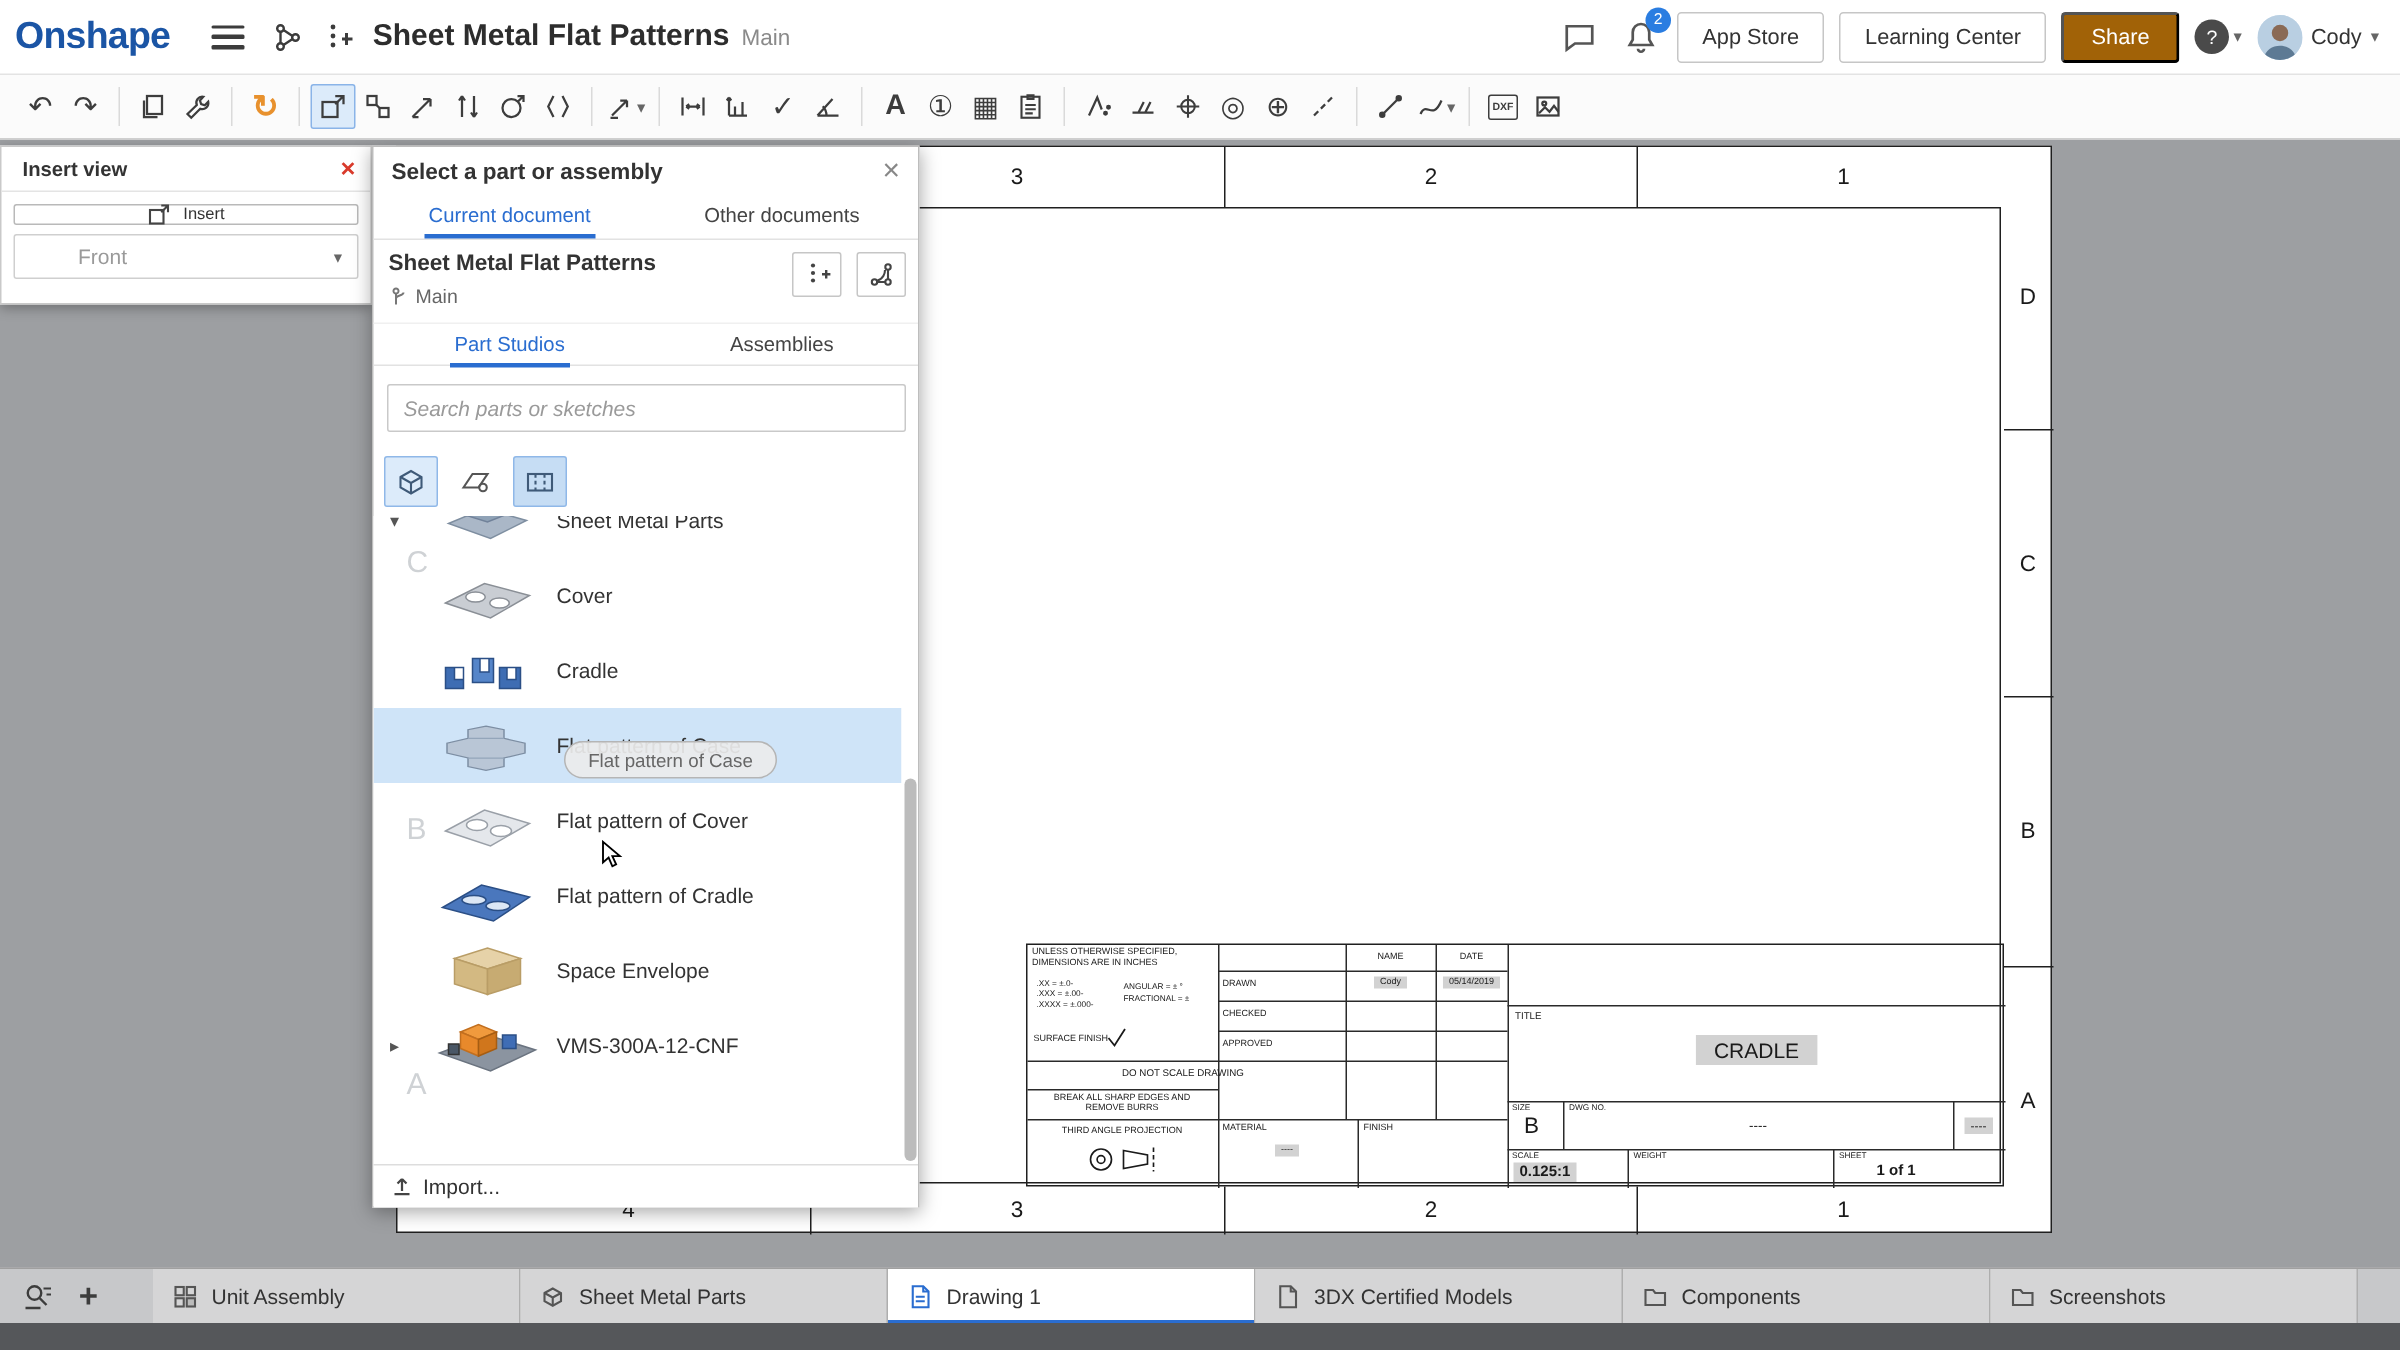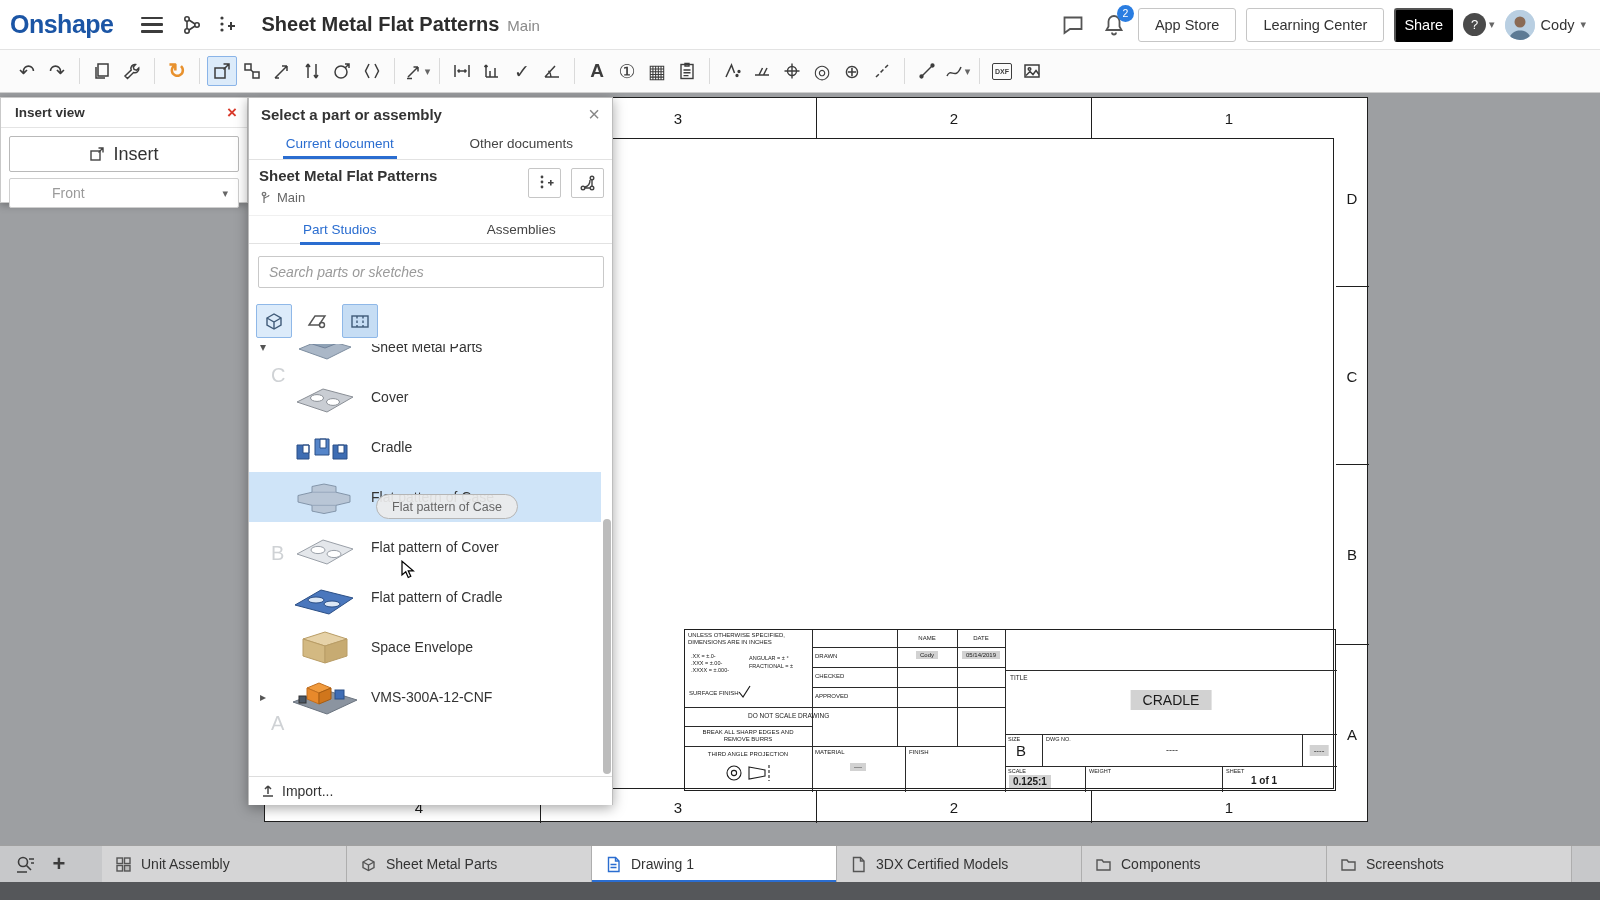--- a/index.html
+++ b/index.html
@@ -7,25 +7,25 @@
   body{position:relative;width:1600px;height:900px;font-family:"Liberation Sans",sans-serif;background:#9d9fa2;overflow:hidden;color:#333}
   .abs{position:absolute}
   svg{display:block}
 
   
   .topbar{position:absolute;top:0;left:0;width:1600px;height:50px;background:#fff;border-bottom:1px solid #e3e3e3;display:flex;align-items:center;z-index:40}
   .logo{font-size:25px;font-weight:bold;color:#1b55a5;margin:0 14px 0 10px;letter-spacing:-.5px}
   .hamb{width:22px;height:16px;display:flex;flex-direction:column;justify-content:space-between;margin:0 14px;cursor:pointer}
   .hamb div{height:2.5px;background:#3c3c3c;border-radius:1px}
   .hico{width:30px;height:30px;display:flex;align-items:center;justify-content:center;margin-right:4px}
-  .doctitle{font-size:20px;font-weight:bold;color:#2d2d2d;margin-left:16px;white-space:nowrap}
+  .doctitle{font-size:20px;font-weight:bold;color:#2d2d2d;margin-left:3px;white-space:nowrap}
   .docws{font-size:15px;font-weight:normal;color:#8a8a8a;margin-left:8px}
   .tright{margin-left:auto;display:flex;align-items:center;gap:10px;padding-right:14px}
   .hbtn{height:34px;padding:0 16px;border:1px solid #c6c6c6;border-radius:3px;background:#fff;font-size:14.5px;color:#333;display:flex;align-items:center;cursor:pointer;white-space:nowrap}
-  .sharebtn{height:34px;padding:0 8px;border-radius:3px;background:#000000;color:#fff;font-size:14.5px;display:flex;align-items:center;cursor:pointer}
+  .sharebtn{height:34px;padding:0 18px;border-radius:3px;background:#a16207;color:#fff;font-size:14.5px;display:flex;align-items:center;cursor:pointer}
   .bellwrap{position:relative;width:26px;height:26px}
   .badge{position:absolute;top:-7px;right:-6px;min-width:17px;height:17px;border-radius:9px;background:#2a7de1;color:#fff;font-size:10.5px;display:flex;align-items:center;justify-content:center;padding:0 3px}
   .helpc{width:23px;height:23px;border-radius:50%;background:#4a4a4a;color:#fff;font-size:13px;display:flex;align-items:center;justify-content:center}
   .caret{color:#666;font-size:11px}
   .avatar{width:30px;height:30px;border-radius:50%;overflow:hidden;background:#cfe0ee}
   .uname{font-size:14.5px;color:#333}
 
   
   .toolbar{position:absolute;top:50px;left:0;width:1600px;height:43px;background:#fbfbfb;border-bottom:1px solid #cfcfcf;display:flex;align-items:center;padding-left:12px;z-index:39}
   .tbi{min-width:30px;height:30px;display:flex;align-items:center;justify-content:center;font-size:19px;color:#3d3d3d;border-radius:2px;cursor:pointer;gap:1px}
@@ -47,21 +47,21 @@
   .hl{position:absolute;height:1px;background:#2a2a2a}
   .tbt{position:absolute;white-space:nowrap}
   .fhl{background:#d2d2d2;padding:1px 4px}
   .ctr{transform:translateX(-50%)}
 
   
   .ipanel{position:absolute;left:0;top:97px;width:248px;height:106px;background:#fff;border:1px solid #c9c9c9;box-shadow:0 2px 8px rgba(0,0,0,.3);z-index:20}
   .ipanel-h{height:30px;border-bottom:1px solid #e4e4e4;display:flex;align-items:center;padding:0 10px 0 14px}
   .ipanel-title{font-size:13.5px;font-weight:bold;color:#333}
   .redx{margin-left:auto;color:#d93a2b;font-weight:bold;font-size:17px;cursor:pointer;line-height:1}
-  .insbtn{margin:8px 8px 0 8px;height:36px;border:1px solid #b9b9b9;border-radius:2px;background:#fff;display:flex;align-items:center;justify-content:center;gap:8px;font-size:18px;color:#333;cursor:pointer}
+  .insbtn{margin:8px 8px 0 8px;height:14px;border:1px solid #b9b9b9;border-radius:2px;background:#fff;display:flex;align-items:center;justify-content:center;gap:8px;font-size:11px;color:#333;cursor:pointer}
   .fsel{margin:6px 8px 0 8px;height:30px;border:1px solid #cfcfcf;border-radius:2px;background:#fff;display:flex;align-items:center;font-size:14px;color:#9a9a9a;padding-left:42px;position:relative;cursor:pointer}
   .fsel .caret{position:absolute;right:10px}
 
   
   .dlg{position:absolute;left:248px;top:97px;width:365px;height:708px;background:#ffffff;border:1px solid #bdbdbd;box-shadow:0 3px 12px rgba(0,0,0,.35);z-index:25}
   .dlg-h{height:32px;display:flex;align-items:center;padding:0 12px}
   .dlg-title{font-size:15px;font-weight:bold;color:#333}
   .dlg-x{margin-left:auto;font-size:20px;color:#888;cursor:pointer;line-height:1}
   .dtabs{height:30px;display:flex;border-bottom:1px solid #e2e2e2}
   .dtab{width:50%;text-align:center;font-size:13.5px;color:#444;cursor:pointer}

